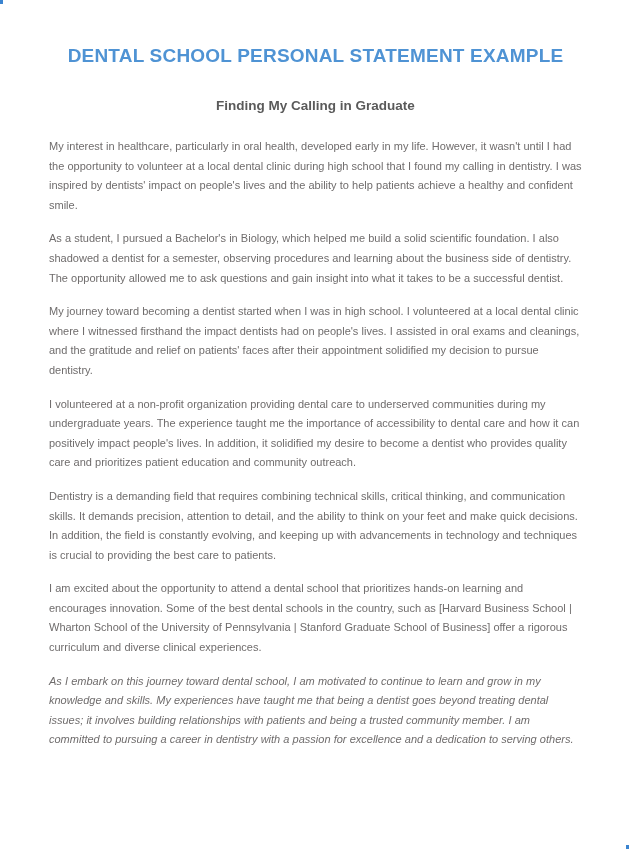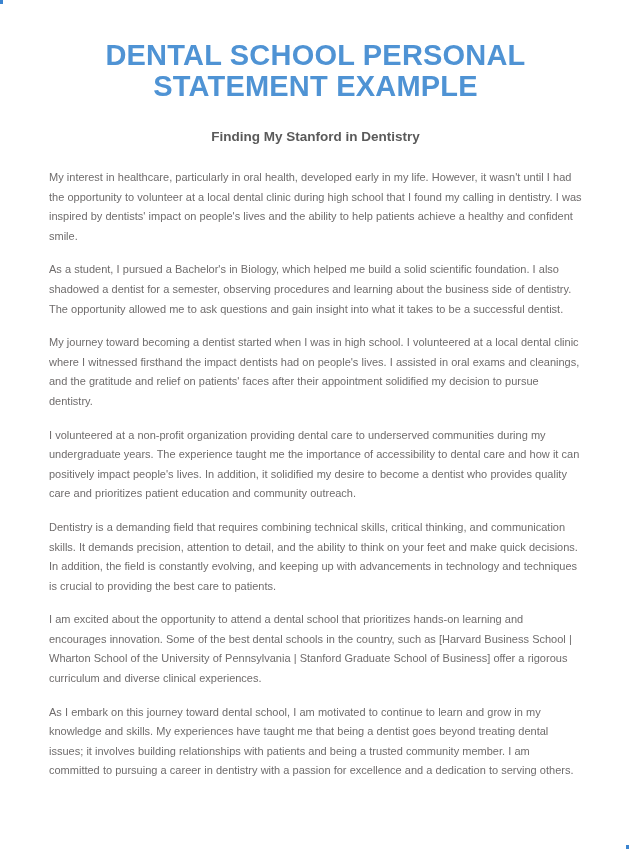--- a/index.html
+++ b/index.html
@@ -32,21 +32,21 @@
     width: 630px;
     height: 850px;
     padding: 40px 48px 0 49px;
   }
 
   .doc-title {
     margin: 0;
     padding: 0 18px;
     text-align: center;
     color: #4f93d4;
-    font-size: 29px;
+    font-size: 19px;
     font-weight: bold;
     line-height: 31px;
     letter-spacing: 0.2px;
     text-transform: uppercase;
   }
 
   .doc-subtitle {
     margin: 0;
     padding-top: 26px;
     text-align: center;
@@ -65,33 +65,34 @@
     width: 533px;
     color: #6f6c6c;
     font-size: 11px;
     line-height: 19.6px;
     text-align: left;
     word-spacing: 0.1px;
   }
 
   .body-copy p:last-child {
     margin-bottom: 0;
+    font-style: italic;
   }
 </style>
 </head>
 <body>
 
 <div class="corner-mark tl"></div>
 <div class="corner-mark br"></div>
 
 <div class="page">
 
   <h1 class="doc-title">DENTAL SCHOOL PERSONAL STATEMENT EXAMPLE</h1>
 
-  <h2 class="doc-subtitle">Finding My Stanford in Dentistry</h2>
+  <h2 class="doc-subtitle">Finding My Calling in Graduate</h2>
 
   <div class="body-copy">
     <p>My interest in healthcare, particularly in oral health, developed early in my life. However, it wasn't until I had the opportunity to volunteer at a local dental clinic during high school that I found my calling in dentistry. I was inspired by dentists' impact on people's lives and the ability to help patients achieve a healthy and confident smile.</p>
     <p>As a student, I pursued a Bachelor's in Biology, which helped me build a solid scientific foundation. I also shadowed a dentist for a semester, observing procedures and learning about the business side of dentistry. The opportunity allowed me to ask questions and gain insight into what it takes to be a successful dentist.</p>
     <p>My journey toward becoming a dentist started when I was in high school. I volunteered at a local dental clinic where I witnessed firsthand the impact dentists had on people's lives. I assisted in oral exams and cleanings, and the gratitude and relief on patients' faces after their appointment solidified my decision to pursue dentistry.</p>
     <p>I volunteered at a non-profit organization providing dental care to underserved communities during my undergraduate years. The experience taught me the importance of accessibility to dental care and how it can positively impact people's lives. In addition, it solidified my desire to become a dentist who provides quality care and prioritizes patient education and community outreach.</p>
     <p>Dentistry is a demanding field that requires combining technical skills, critical thinking, and communication skills. It demands precision, attention to detail, and the ability to think on your feet and make quick decisions. In addition, the field is constantly evolving, and keeping up with advancements in technology and techniques is crucial to providing the best care to patients.</p>
     <p>I am excited about the opportunity to attend a dental school that prioritizes hands-on learning and encourages innovation. Some of the best dental schools in the country, such as [Harvard Business School | Wharton School of the University of Pennsylvania | Stanford Graduate School of Business] offer a rigorous curriculum and diverse clinical experiences.</p>
     <p>As I embark on this journey toward dental school, I am motivated to continue to learn and grow in my knowledge and skills. My experiences have taught me that being a dentist goes beyond treating dental issues; it involves building relationships with patients and being a trusted community member. I am committed to pursuing a career in dentistry with a passion for excellence and a dedication to serving others.</p>
   </div>

